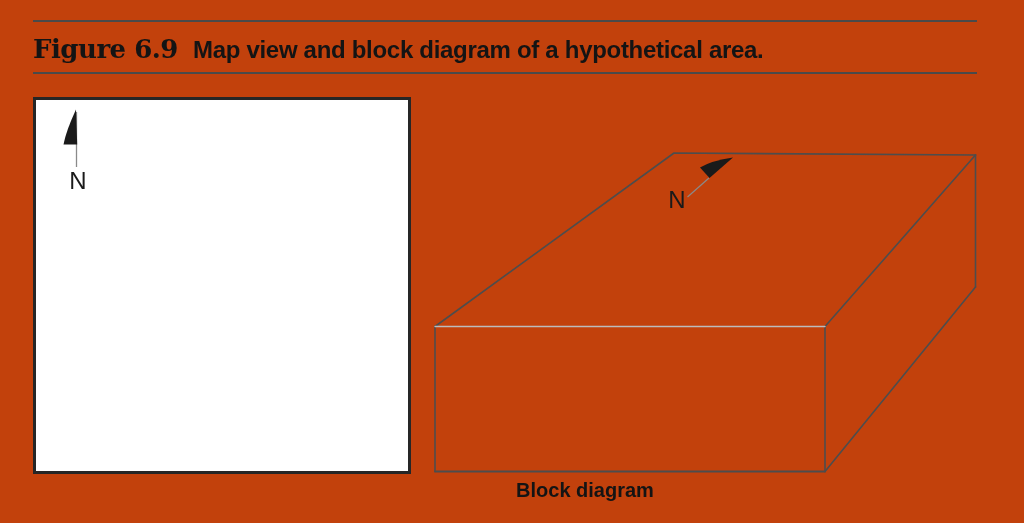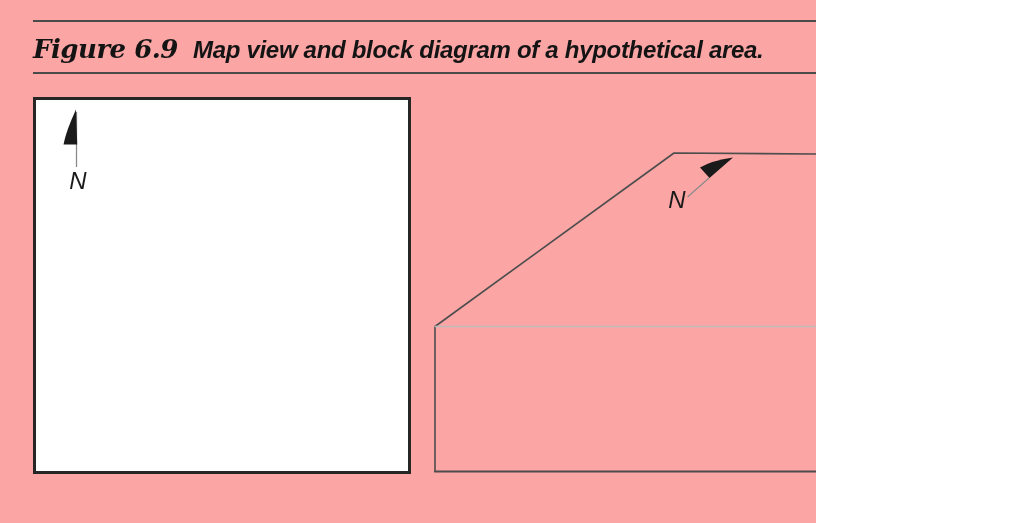--- a/index.html
+++ b/index.html
@@ -1,24 +1,23 @@
 <!DOCTYPE html>
 <html><head>
 <meta charset="utf-8">
 <style>
   html, body { margin: 0; padding: 0; background: #ffffff; }
   .page {
     position: relative;
-    width: 816px;
+    width: 1024px;
     height: 523px;
-    background: #fca5a5;
+    background: #c2410c;
     overflow: hidden;
     font-family: "Liberation Sans", sans-serif;
     color: #141414;
-    font-style: italic;
   }
   .rule {
     position: absolute;
     left: 33px;
     width: 944px;
     height: 2px;
     background: #4a4a4a;
   }
   .rule-top { top: 20px; }
   .rule-bottom { top: 72px; }
@@ -125,14 +124,15 @@
       <line x1="709" y1="178" x2="687.5" y2="197" stroke="#8a8a8a" stroke-width="1.2"></line>
       <path d="M733,157.5 Q712,160.5 700,167.5 L709.5,178 Z" fill="#1a1a1a"></path>
     </g>
   </svg>
 
   <span class="north-label north-label-map">N</span>
 
   <span class="north-label north-label-block">N</span>
 
 
+  <div class="caption caption-block">Block diagram</div>
 
 </div>
 
 </body></html>

